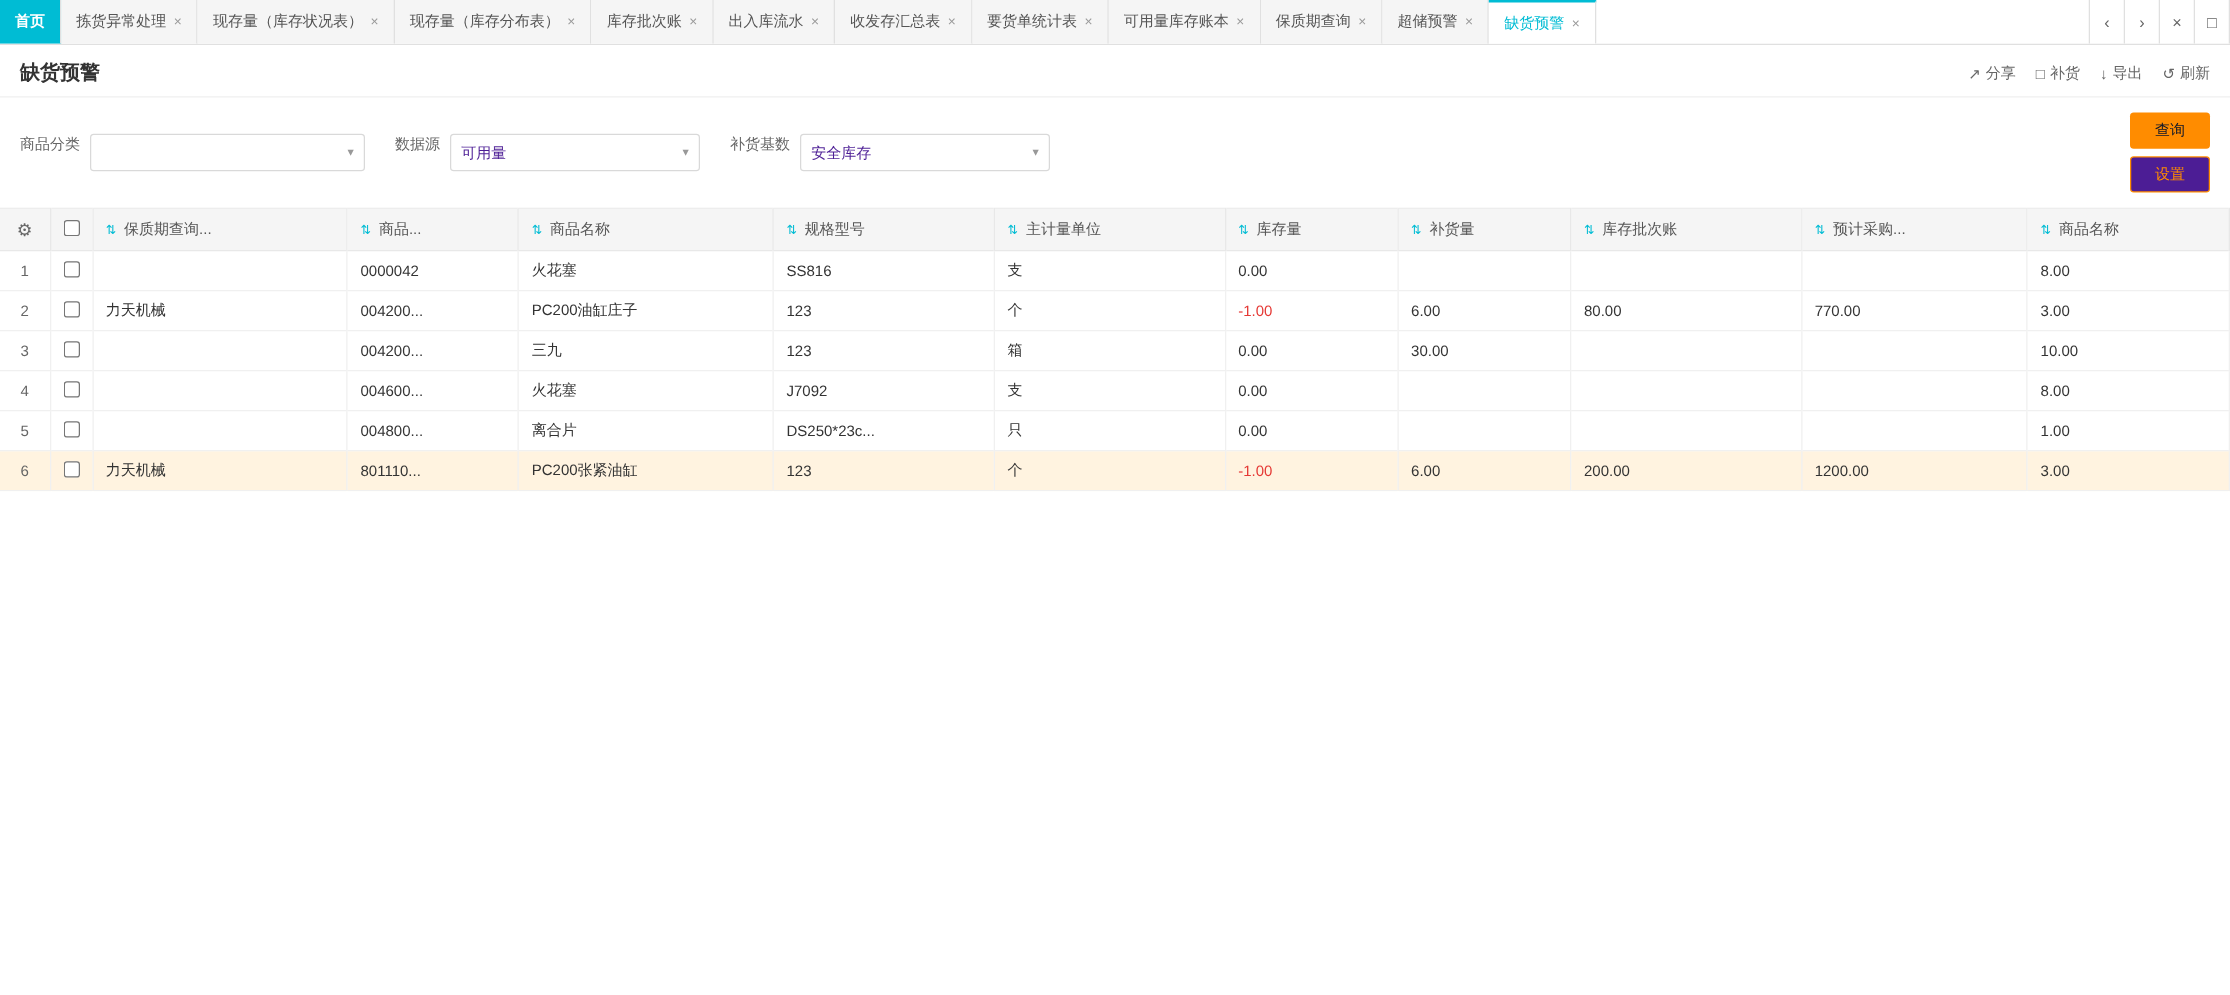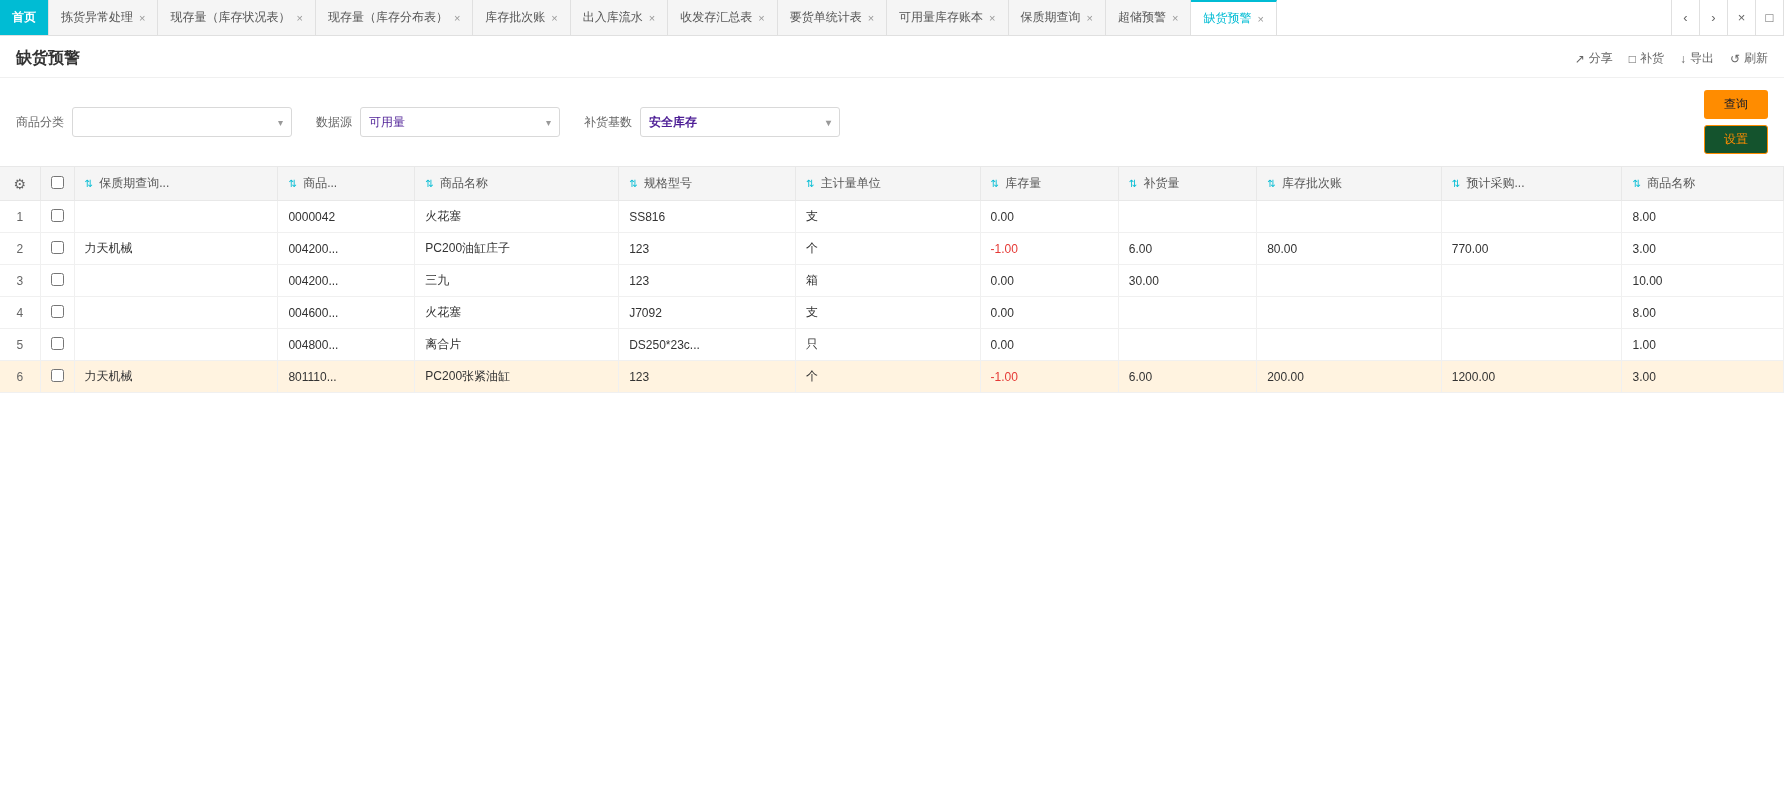--- a/index.html
+++ b/index.html
@@ -99,21 +99,21 @@
 
     
     .filter-row {
       display: flex;
       align-items: center;
       padding: 12px 16px;
       gap: 24px;
     }
     .filter-item {
       display: flex;
-      align-items: center;
+      align-items: flex-start;
       gap: 8px;
     }
     .filter-label {
       color: #666;
       white-space: nowrap;
       font-size: 12px;
     }
     .filter-select {
       display: flex;
       align-items: center;
@@ -139,21 +139,21 @@
       background: #ff8c00;
       color: #0f172a;
       border: none;
       border-radius: 3px;
       padding: 6px 20px;
       cursor: pointer;
       font-size: 12px;
       margin-left: auto;
     }
     .btn-settings {
-      background: #14532d;
+      background: #4c1d95;
       color: #ff8c00;
       border: 1px solid #ff8c00;
       border-radius: 3px;
       padding: 5px 16px;
       cursor: pointer;
       font-size: 12px;
     }
 
     .action-buttons {
       display: flex;
@@ -311,21 +311,21 @@
     <div class="filter-item">
       <span class="filter-label">数据源</span>
       <div class="filter-select" style="min-width:200px;">
         <span class="filter-value-text">可用量</span>
         <span class="arrow">▾</span>
       </div>
     </div>
 
     <div class="filter-item">
       <span class="filter-label">补货基数</span>
-      <div class="filter-select" style="min-width:200px;font-weight:bold;">
+      <div class="filter-select" style="min-width:200px;">
         <span class="filter-value-text">安全库存</span>
         <span class="arrow">▾</span>
       </div>
     </div>
 
     <div class="action-buttons" style="margin-left:auto;">
       <button class="btn-query">查询</button>
       <button class="btn-settings">设置</button>
     </div>
   </div>

